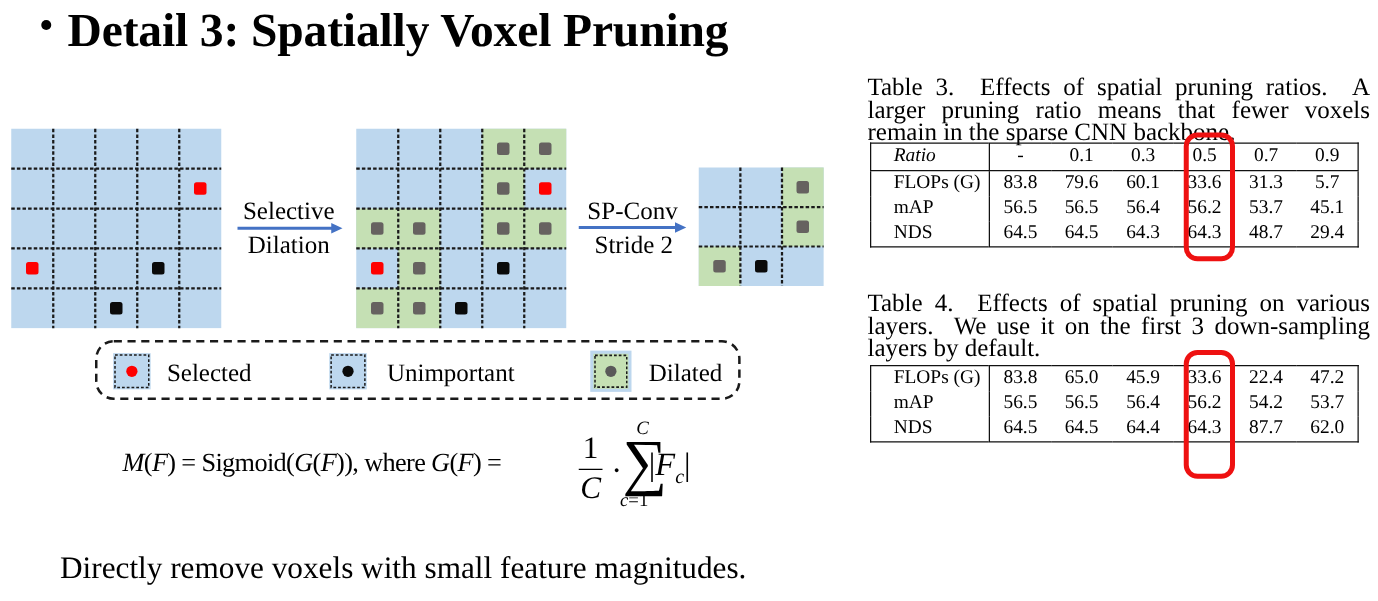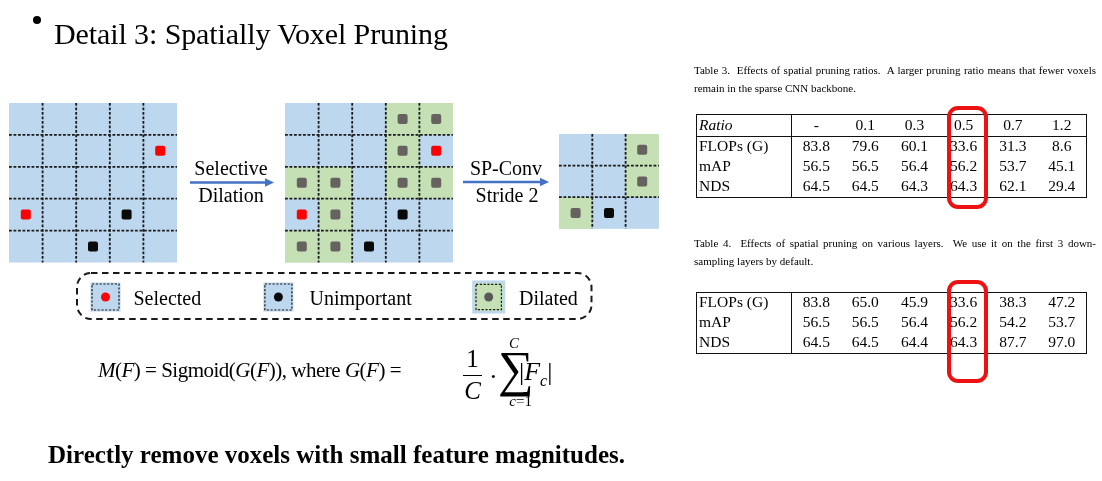--- a/index.html
+++ b/index.html
@@ -1,38 +1,38 @@
 <!DOCTYPE html>
 <html><head><meta charset="utf-8">
 <style>
 * { margin:0; padding:0; box-sizing:border-box; }
 html,body { width:1102px; height:481px; background:#fff; overflow:hidden;
   font-family:"Liberation Serif", serif; }
 .abs { position:absolute; }
-#title { left:54px; top:17px; font-size:30px; font-weight:normal; letter-spacing:-0.1px; }
+#title { left:54px; top:3px; font-size:38px; font-weight:bold; letter-spacing:-0.1px; }
 #bullet { left:33px; top:16px; width:8px; height:8px; border-radius:50%; background:#000; }
 #svgd { left:0; top:0; }
 #formula { left:0; top:0; width:1102px; height:481px; font-size:26px; pointer-events:none; }
 #formula > span { position:absolute; white-space:nowrap; line-height:1; }
 #formula .it { font-style:italic; }
 #f1 { left:98px; top:360px; letter-spacing:-0.5px; font-size:21px; }
 #ffrac { left:463px; top:346px; width:19px; text-align:center; font-size:25px; }
 #ffrac .num { position:static; display:block; padding-bottom:4px; }
 #ffrac .den { position:static; display:block; border-top:1.6px solid #000; padding-top:2px; }
 #fdot { left:489px; top:364px; }
 #fsC { left:496px; top:336px; width:36px; text-align:center; font-size:15px; font-style:italic; }
 #fsS { left:498px; top:344px; font-size:50px; }
-#fsc { left:496px; top:394px; width:36px; text-align:right; font-size:15px; }
+#fsc { left:496px; top:394px; width:36px; text-align:left; font-size:15px; }
 #f2 { left:519px; top:359px; }
 #f2 sub { font-size:16px; }
-#btext { left:48px; top:441px; font-size:25px; font-weight:bold; }
-.cap { position:absolute; width:402px; font-size:11px; text-align:justify; line-height:18.2px; }
+#btext { left:48px; top:441px; font-size:25px; font-weight:normal; }
+.cap { position:absolute; width:402px; font-size:20px; text-align:justify; line-height:18.2px; }
 .dt { position:absolute; border-collapse:collapse; font-size:15.5px; }
 .dt td { text-align:center; width:49.2px; padding:0 0 2px 0; height:20.2px; vertical-align:middle; }
-.dt td.c0 { width:95px; text-align:left; padding-left:2px; border-right:1.4px solid #111; }
+.dt td.c0 { width:95px; text-align:left; padding-left:18px; border-right:1.4px solid #111; }
 .dt { border:1.4px solid #111; }
 .dt tr.hd td { border-bottom:1.4px solid #111; height:21.8px; padding-bottom:0; }
 .redbox { position:absolute; border:4.6px solid #EE1111; border-radius:11px; width:41px; }
 </style></head>
 <body>
 <div id="bullet" class="abs"></div>
 <div id="title" class="abs">Detail 3: Spatially Voxel Pruning</div>
 <svg id="svgd" class="abs" width="1102" height="481" viewBox="0 0 1102 481">
 <rect x="9" y="103" width="168.0" height="159.5" fill="#BDD7EE"></rect>
 <line x1="42.6" y1="103" x2="42.6" y2="262.5" stroke="#1a1a1a" stroke-width="1.8" stroke-dasharray="2.8 1.7"></line>
@@ -131,76 +131,76 @@
 <div class="cap" style="left:694px;top:61px;">Table 3.&nbsp; Effects of spatial pruning ratios.&nbsp; A larger pruning ratio means that fewer voxels remain in the sparse CNN backbone.</div>
 <table class="dt" style="left:696px;top:114px;">
 <tbody>
       <tr class="hd">
         <td class="c0"><i>Ratio</i></td>
         <td>-</td>
         <td>0.1</td>
         <td>0.3</td>
         <td>0.5</td>
         <td>0.7</td>
-        <td>1.2</td>
+        <td>0.9</td>
       </tr>
 <tr>
         <td class="c0">FLOPs (G)</td>
         <td>83.8</td>
         <td>79.6</td>
         <td>60.1</td>
         <td>33.6</td>
         <td>31.3</td>
-        <td>8.6</td>
+        <td>5.7</td>
       </tr>
 <tr>
         <td class="c0">mAP</td>
         <td>56.5</td>
         <td>56.5</td>
         <td>56.4</td>
         <td>56.2</td>
         <td>53.7</td>
         <td>45.1</td>
       </tr>
 <tr>
         <td class="c0">NDS</td>
         <td>64.5</td>
         <td>64.5</td>
         <td>64.3</td>
         <td>64.3</td>
-        <td>62.1</td>
+        <td>48.7</td>
         <td>29.4</td>
       </tr>
 </tbody>
   </table>
 <div class="redbox" style="left:946.5px;top:105.5px;height:103px;"></div>
 <div class="cap" style="left:694px;top:234px;">Table 4.&nbsp; Effects of spatial pruning on various layers.&nbsp; We use it on the first 3 down-sampling layers by default.</div>
 <table class="dt" style="left:696px;top:292px;">
 <tbody>
 <tr>
         <td class="c0">FLOPs (G)</td>
         <td>83.8</td>
         <td>65.0</td>
         <td>45.9</td>
         <td>33.6</td>
-        <td>38.3</td>
+        <td>22.4</td>
         <td>47.2</td>
       </tr>
 <tr>
         <td class="c0">mAP</td>
         <td>56.5</td>
         <td>56.5</td>
         <td>56.4</td>
         <td>56.2</td>
         <td>54.2</td>
         <td>53.7</td>
       </tr>
 <tr>
         <td class="c0">NDS</td>
         <td>64.5</td>
         <td>64.5</td>
         <td>64.4</td>
         <td>64.3</td>
         <td>87.7</td>
-        <td>97.0</td>
+        <td>62.0</td>
       </tr>
 </tbody>
   </table>
 <div class="redbox" style="left:946.5px;top:280px;height:102.5px;"></div>
 </body></html>

